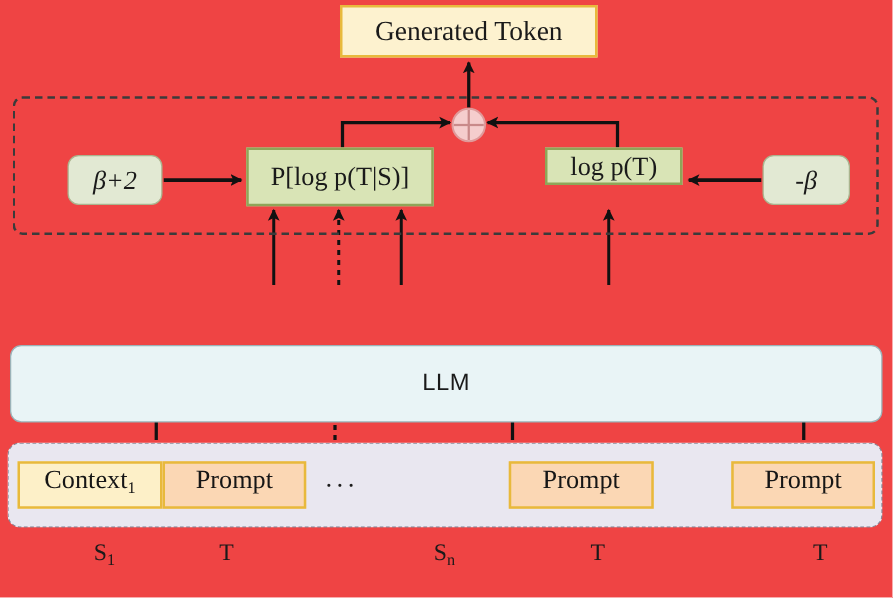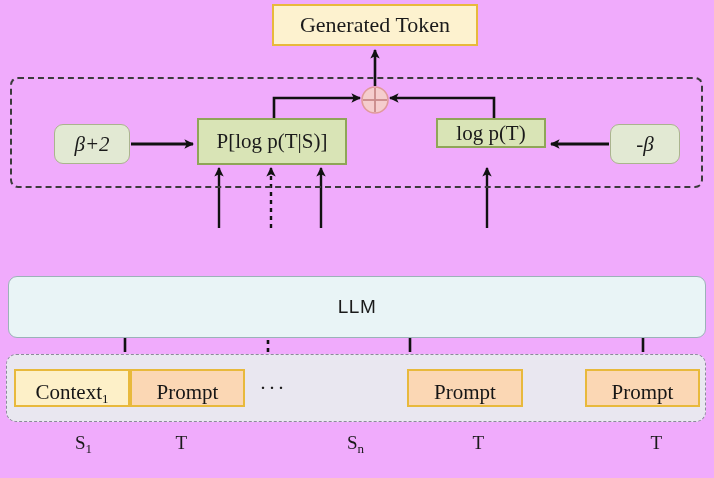--- a/index.html
+++ b/index.html
@@ -4,21 +4,21 @@
 <style>
   html, body {
     margin: 0;
     padding: 0;
     background: #ffffff;
   }
   #canvas {
     position: relative;
     width: 714px;
     height: 478px;
-    background: #f0abfc;
+    background: #ef4444;
     font-family: "Liberation Serif", "DejaVu Serif", serif;
     overflow: hidden;
   }
   .svg-layer {
     position: absolute;
     left: 0; top: 0;
     width: 714px;
     height: 478px;
   }
 
@@ -93,21 +93,21 @@
     border-radius: 10px;
     background: #e9e7f0;
     z-index: 1;
   }
 
   
   .tok {
     position: absolute;
     box-sizing: border-box;
     display: flex;
-    align-items: flex-end;
+    align-items: flex-start;
     justify-content: center;
     border: 2px solid #e8b93c;
     font-size: 21px;
     color: #161616;
     white-space: nowrap;
     z-index: 4;
     height: 38px;
     top: 369px;
   }
   .ctx { background: #fdf0c8; }

